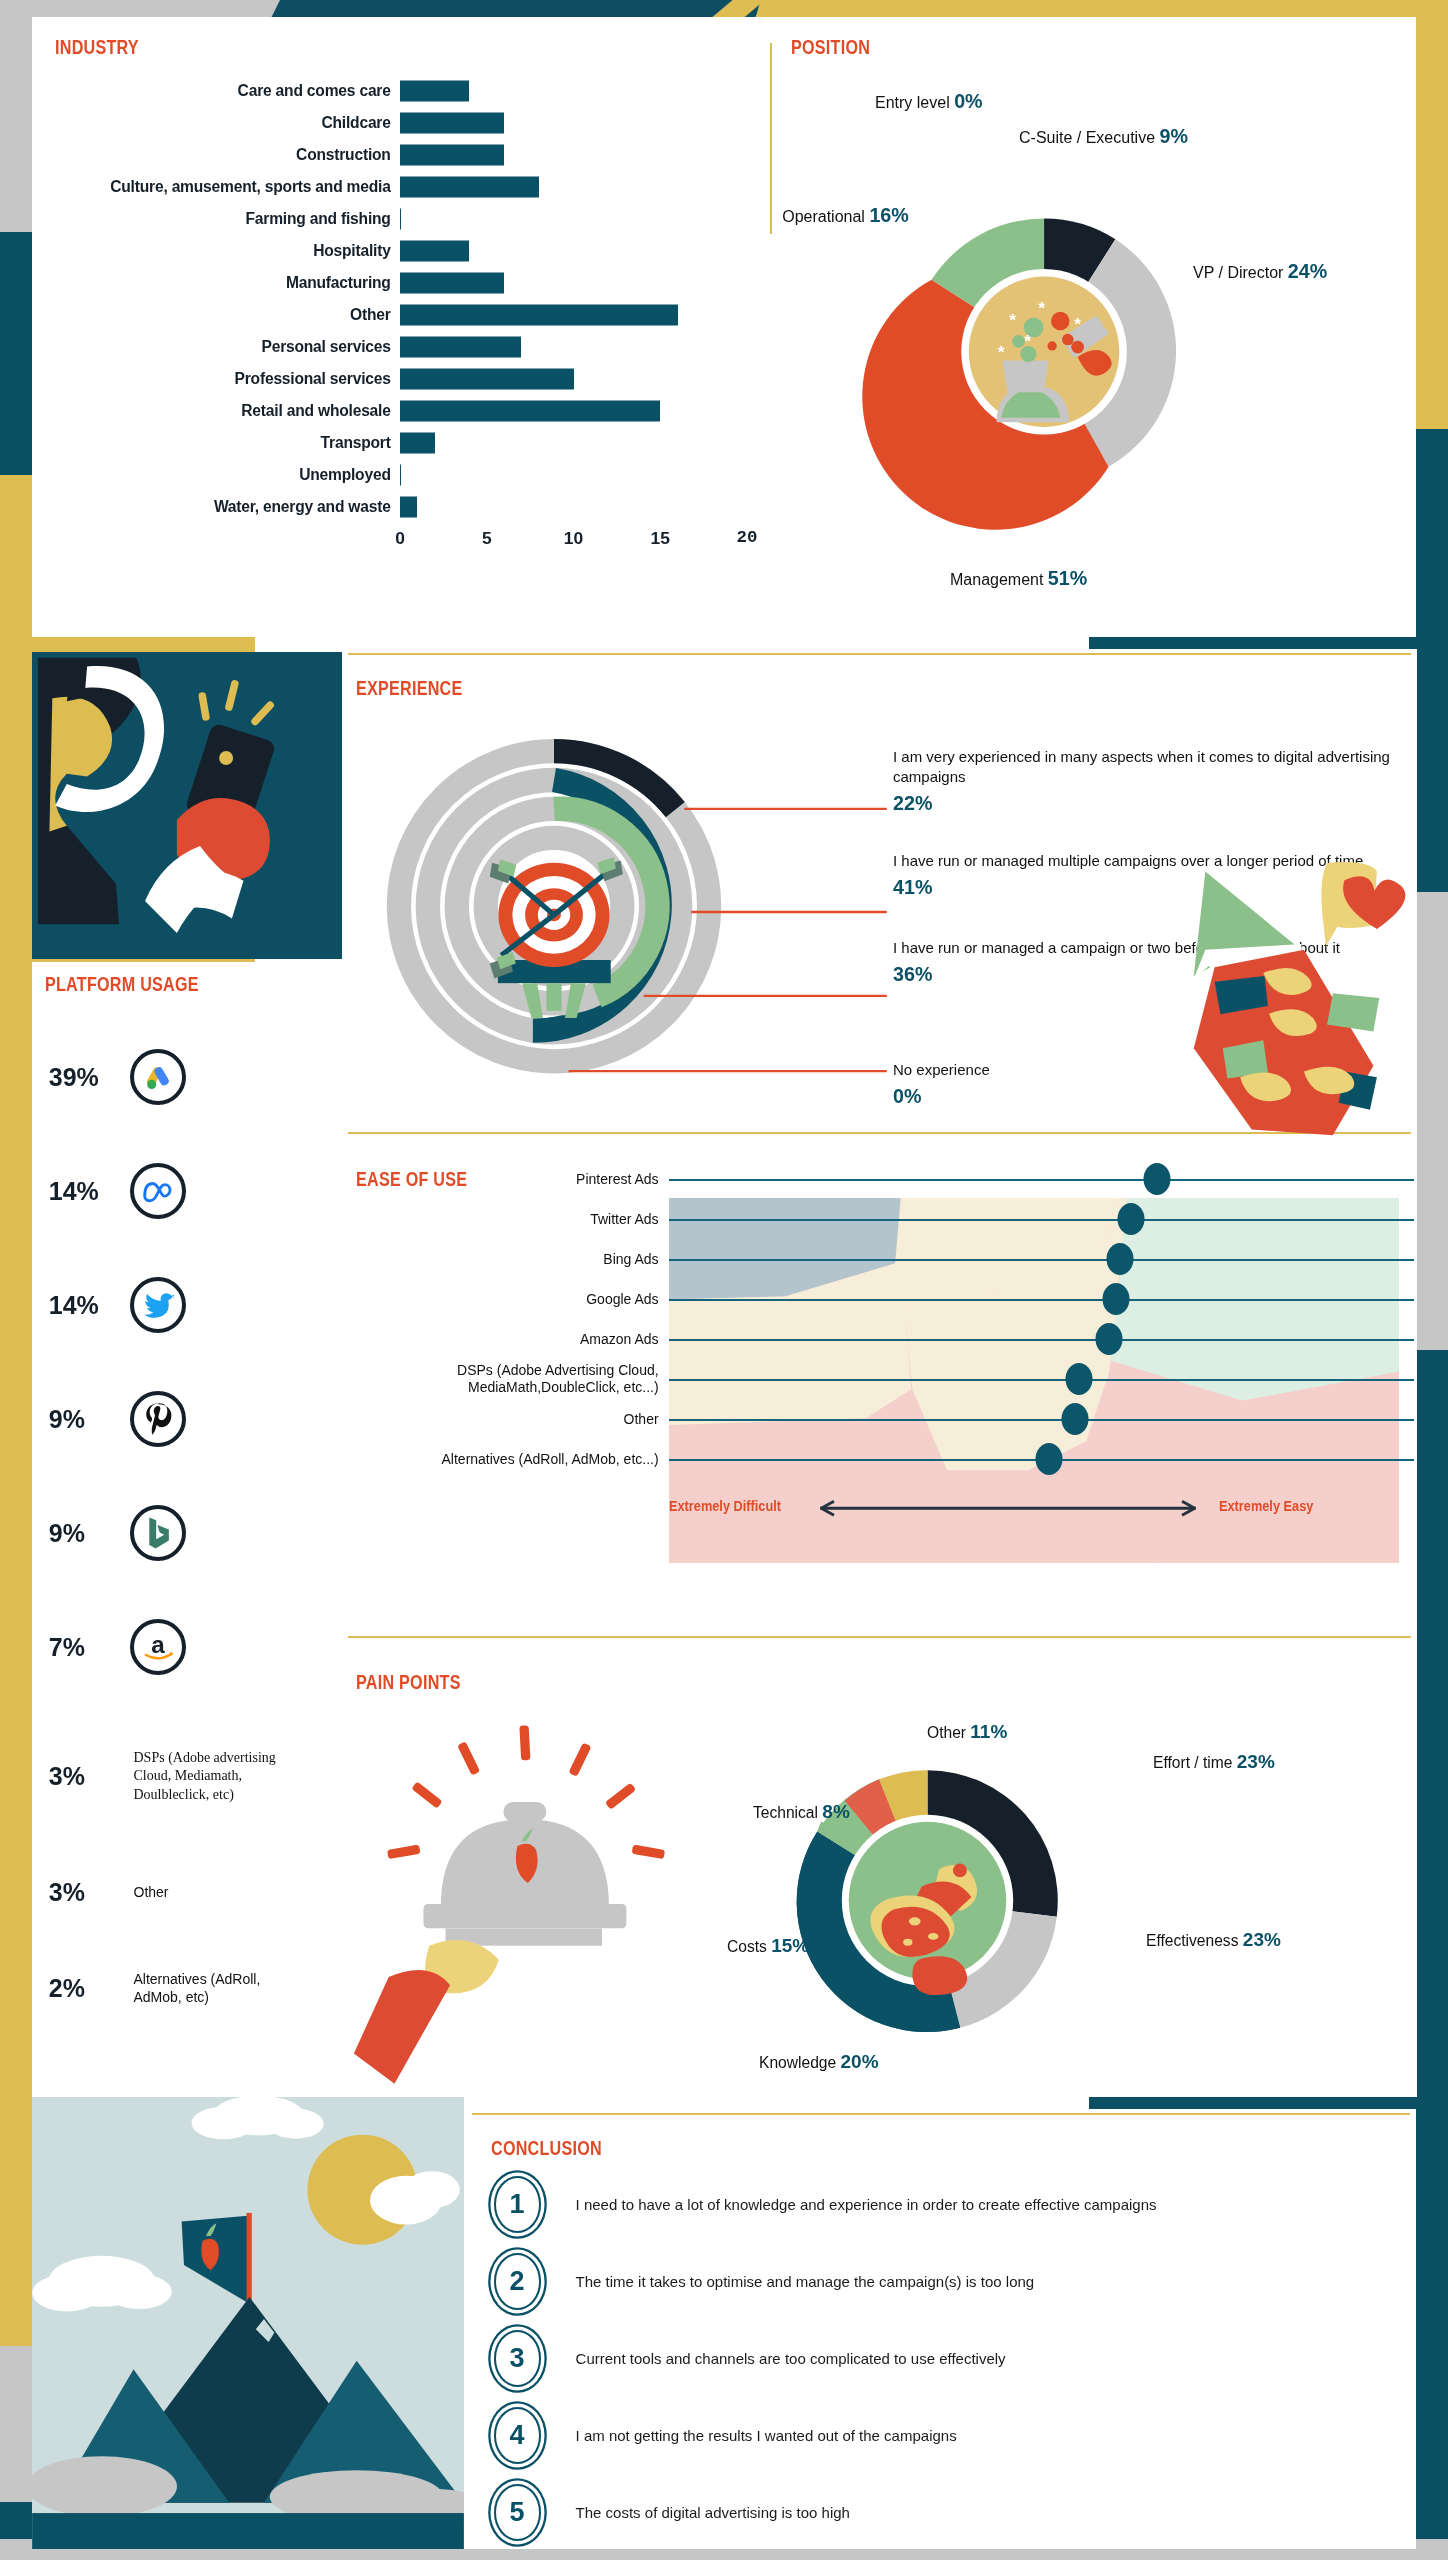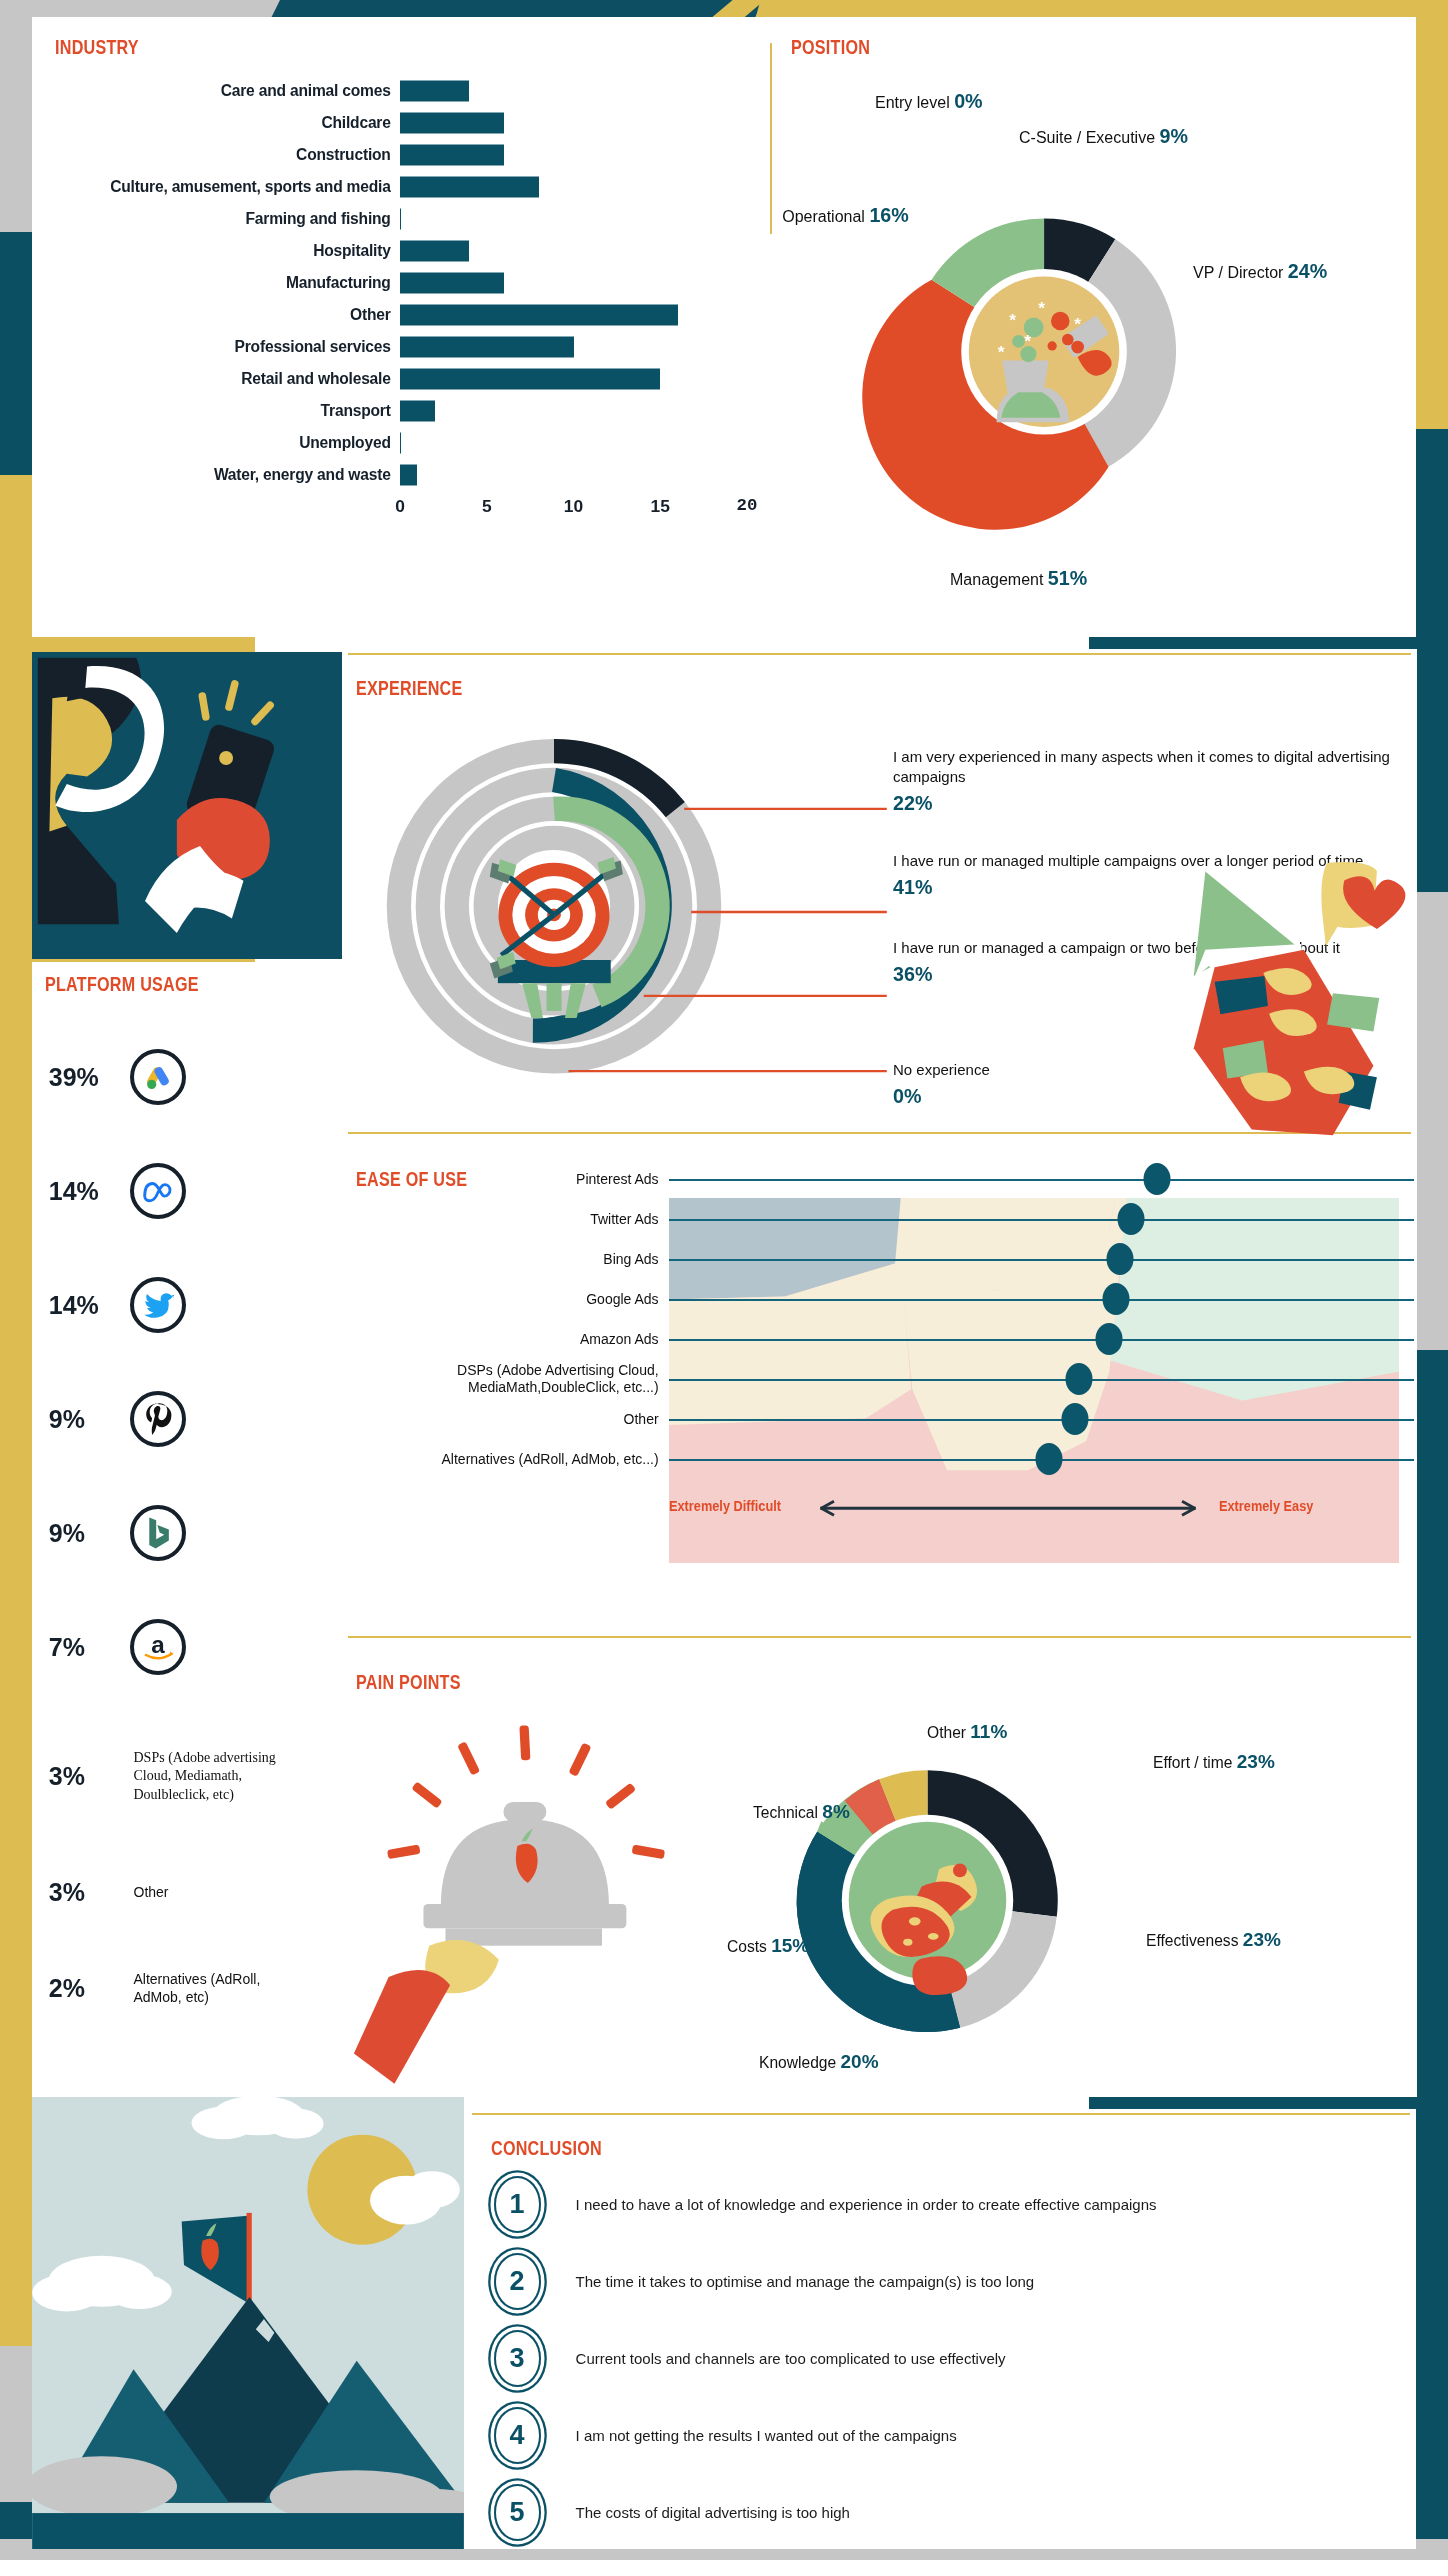--- a/index.html
+++ b/index.html
@@ -212,21 +212,21 @@
       <path d="M250 290 q50 -55 115 -30 q50 20 45 75 q-5 55 -70 60 q-60 5 -90 -45 z" fill="#de4b33"></path>
       <path d="M195 430 q30 -70 95 -95 q30 40 55 55 q-60 30 -95 95 z" fill="#ffffff"></path>
       <path d="M245 400 q60 -40 120 -5 l-20 65 q-55 -35 -115 -5 z" fill="#ffffff"></path>
     </svg>
   </div>
 
   <div class="sec-title" style="left:55px; top:36px;">INDUSTRY</div>
 
   <div id="industry-chart">
       <div class="bar-row">
-        <div class="bar-label">Care and animal comes</div>
+        <div class="bar-label">Care and comes care</div>
         <div class="bar-track">
           <div class="bar-fill" style="width: 20%;"></div>
         </div>
       </div>
       <div class="bar-row">
         <div class="bar-label">Childcare</div>
         <div class="bar-track">
           <div class="bar-fill" style="width: 30%;"></div>
         </div>
       </div>
@@ -257,20 +257,26 @@
       <div class="bar-row">
         <div class="bar-label">Manufacturing</div>
         <div class="bar-track">
           <div class="bar-fill" style="width: 30%;"></div>
         </div>
       </div>
       <div class="bar-row">
         <div class="bar-label">Other</div>
         <div class="bar-track">
           <div class="bar-fill" style="width: 80%;"></div>
+        </div>
+      </div>
+      <div class="bar-row">
+        <div class="bar-label">Personal services</div>
+        <div class="bar-track">
+          <div class="bar-fill" style="width: 35%;"></div>
         </div>
       </div>
       <div class="bar-row">
         <div class="bar-label">Professional services</div>
         <div class="bar-track">
           <div class="bar-fill" style="width: 50%;"></div>
         </div>
       </div>
       <div class="bar-row">
         <div class="bar-label">Retail and wholesale</div>

